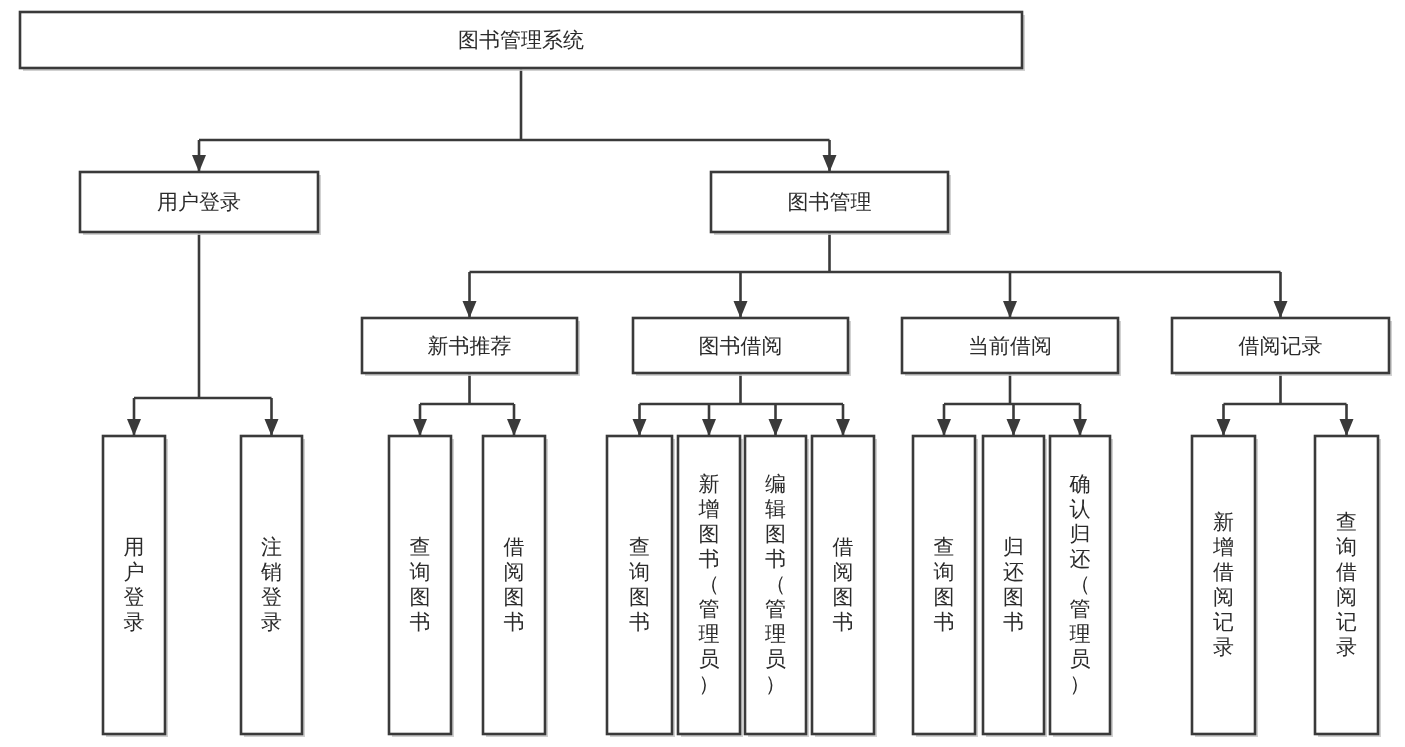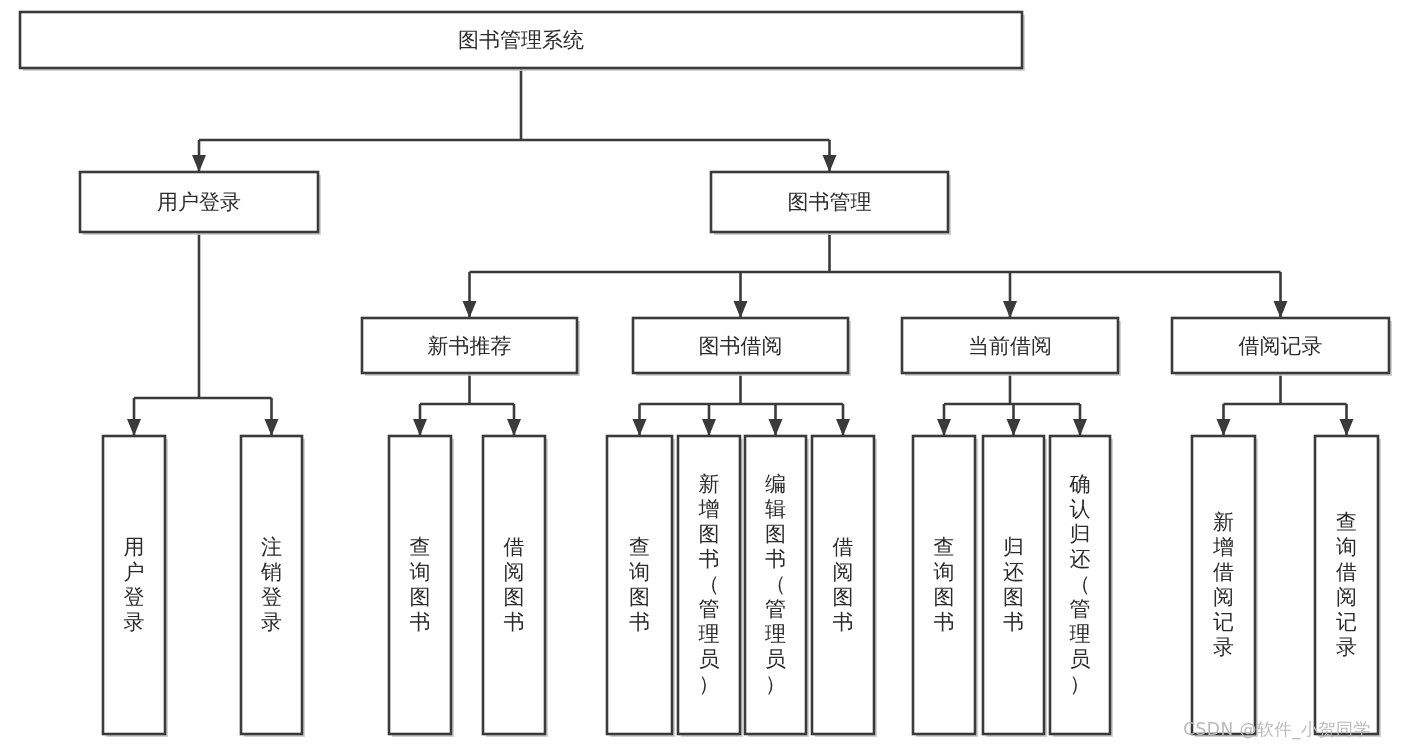--- a/index.html
+++ b/index.html
@@ -237,14 +237,13 @@
           <rect x="1192" y="436" width="63" height="298" class="node-box"></rect>
           <text x="1223.5" class="node-label label-v"><tspan x="1223.5" y="522.5">新</tspan><tspan x="1223.5" y="547.5">增</tspan><tspan x="1223.5" y="572.5">借</tspan><tspan x="1223.5" y="597.5">阅</tspan><tspan x="1223.5" y="622.5">记</tspan><tspan x="1223.5" y="647.5">录</tspan></text>
         </g>
         <g>
           <rect x="1318" y="439" width="63" height="298" class="node-shadow"></rect>
           <rect x="1315" y="436" width="63" height="298" class="node-box"></rect>
           <text x="1346.5" class="node-label label-v"><tspan x="1346.5" y="522.5">查</tspan><tspan x="1346.5" y="547.5">询</tspan><tspan x="1346.5" y="572.5">借</tspan><tspan x="1346.5" y="597.5">阅</tspan><tspan x="1346.5" y="622.5">记</tspan><tspan x="1346.5" y="647.5">录</tspan></text>
         </g>
       </g>
   </svg>
-  <div class="watermark">CSDN @软件_小贺同学</div>
 </div>
 
 </body></html>

